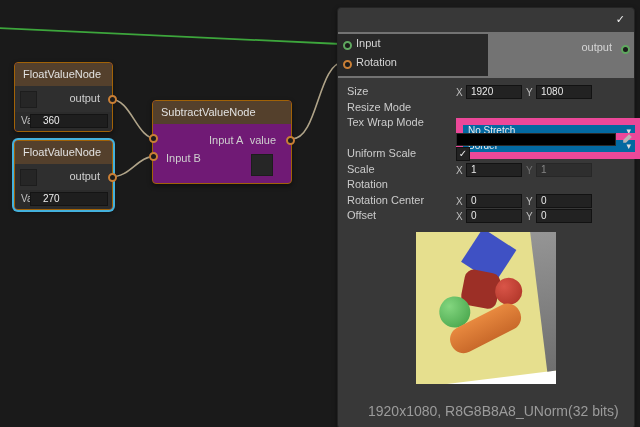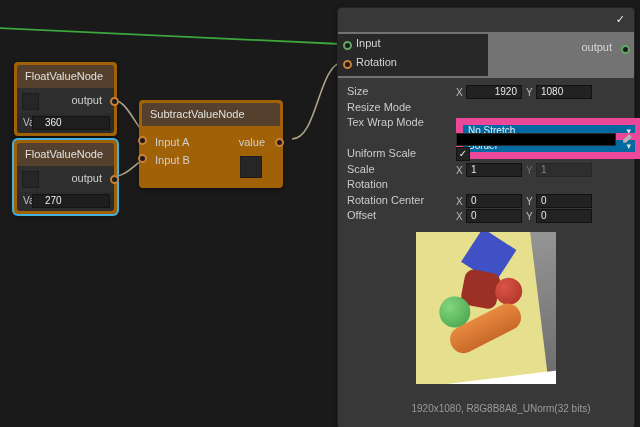--- a/index.html
+++ b/index.html
@@ -1,21 +1,21 @@
 <!DOCTYPE html>
 <html><head>
 <meta charset="utf-8">
 <style>
   html,body{margin:0;padding:0;background:#111;}
   .canvas{position:relative;width:640px;height:427px;background:#1a1a1a;overflow:hidden;
           font-family:"Liberation Sans",sans-serif;color:#ddd;-webkit-font-smoothing:antialiased;}
   svg.wires{position:absolute;left:0;top:0;width:640px;height:427px;pointer-events:none;}
 
   
-  .node{position:absolute;background:#a16207;border:3px solid #a16207;border-radius:4px;
+  .node{position:absolute;background:#701a75;border:1px solid #a16207;border-radius:4px;
         box-shadow:0 2px 5px rgba(0,0,0,.45);font-size:11px;}
   .node-header{height:23px;line-height:23px;padding:0 8px;color:#e2e2e2;
                background:#54402c;border-radius:3px 3px 0 0;white-space:nowrap;overflow:hidden;}
   .selected{box-shadow:0 0 0 2px #44b1dc,0 2px 5px rgba(0,0,0,.45);}
 
   .port{position:absolute;width:5px;height:5px;border-radius:50%;border:2px solid #c97f36;background:#1b1b1b;}
   .port.green{border-color:#5fa85f;}
 
   
   .fnode{width:97px;}
@@ -63,21 +63,21 @@
   .pimg{position:absolute;left:-18px;top:-12px;width:186px;height:158px;transform:rotate(-7deg);background:#e6df8e;}
   .pgray{position:absolute;right:0;top:0;width:46px;height:100%;background:linear-gradient(#9a9a9a,#6f6f6f);}
   .pcube{position:absolute;left:76px;top:16px;width:40px;height:40px;background:#3f51c4;transform:rotate(40deg);}
   .pdarkred{position:absolute;left:66px;top:50px;width:36px;height:36px;border-radius:9px;background:#9c2f26;transform:rotate(18deg);}
   .pred{position:absolute;left:98px;top:60px;width:27px;height:27px;border-radius:50%;
         background:radial-gradient(circle at 35% 30%,#d95548,#a93023);}
   .pgreen{position:absolute;left:40px;top:72px;width:31px;height:31px;border-radius:50%;
           background:radial-gradient(circle at 35% 30%,#83d67f,#3f9e44);}
   .pcyl{position:absolute;left:46px;top:94px;width:76px;height:27px;border-radius:13px;
         background:linear-gradient(#e8893f,#c9692a);transform:rotate(-20deg);}
-  .tfooter{position:absolute;left:30px;top:395px;width:266px;text-align:center;color:#9b9b9b;font-size:10px;}
+  .tfooter{position:absolute;left:30px;top:395px;width:266px;text-align:left;color:#9b9b9b;font-size:14px;}
 </style>
 </head>
 <body>
 
 <div class="canvas">
 
   <svg class="wires">
     <path d="M -3 28 L 341 44" stroke="#3da63c" stroke-width="1.8" fill="none"></path>
     <path d="M 110 99 C 132 99 136 139 157 139" stroke="#b0a489" stroke-width="1.6" fill="none"></path>
     <path d="M 110 177 C 132 177 136 156 157 156" stroke="#b0a489" stroke-width="1.6" fill="none"></path>
@@ -103,25 +103,25 @@
       <span class="mini-thumb"></span>
       <span class="out-label">output</span>
       <span class="port" style="right:-5px;top:9px;"></span>
     </div>
     <div class="frow-val">
       <span class="val-label">Value</span>
       <span class="val-field">270</span>
     </div>
   </div>
 
-  <div class="node snode" style="left:139px;top:100px;">
+  <div class="node snode" style="left:152px;top:100px;">
     <div class="node-header">SubtractValueNode</div>
     <div class="sbody">
       <span class="port" style="left:-4px;top:10px;"></span>
-      <span class="sin-label" style="top:10px;">Input A</span>
+      <span class="sin-label" style="top:10px;margin-left:43px;">Input A</span>
       <span class="port" style="left:-4px;top:28px;"></span>
       <span class="sin-label" style="top:28px;">Input B</span>
       <span class="sout-label">value</span>
       <span class="port" style="right:-4px;top:12px;"></span>
       <span class="sthumb"></span>
     </div>
   </div>
 
   <div class="node tnode">
     <span class="hdr-check">✓</span>
@@ -139,21 +139,21 @@
       </div>
       <span class="tout-label">output</span>
       <span class="port green" style="right:4px;top:13px;"></span>
     </div>
 
     <div class="props">
 
       <div class="prow">
         <span class="plabel">Size</span>
         <span class="xy-l" style="left:118px;">X</span>
-        <span class="f" style="left:128px;width:46px;text-align:right;">1920</span>
+        <span class="f" style="left:128px;width:46px;">1920</span>
         <span class="xy-l" style="left:188px;">Y</span>
         <span class="f" style="left:198px;width:46px;">1080</span>
       </div>
 
       <div class="prow">
         <span class="plabel">Resize Mode</span>
         <span class="dd">
           <span>No Stretch</span>
           <span class="dd-arrow">▾</span>
         </span>

